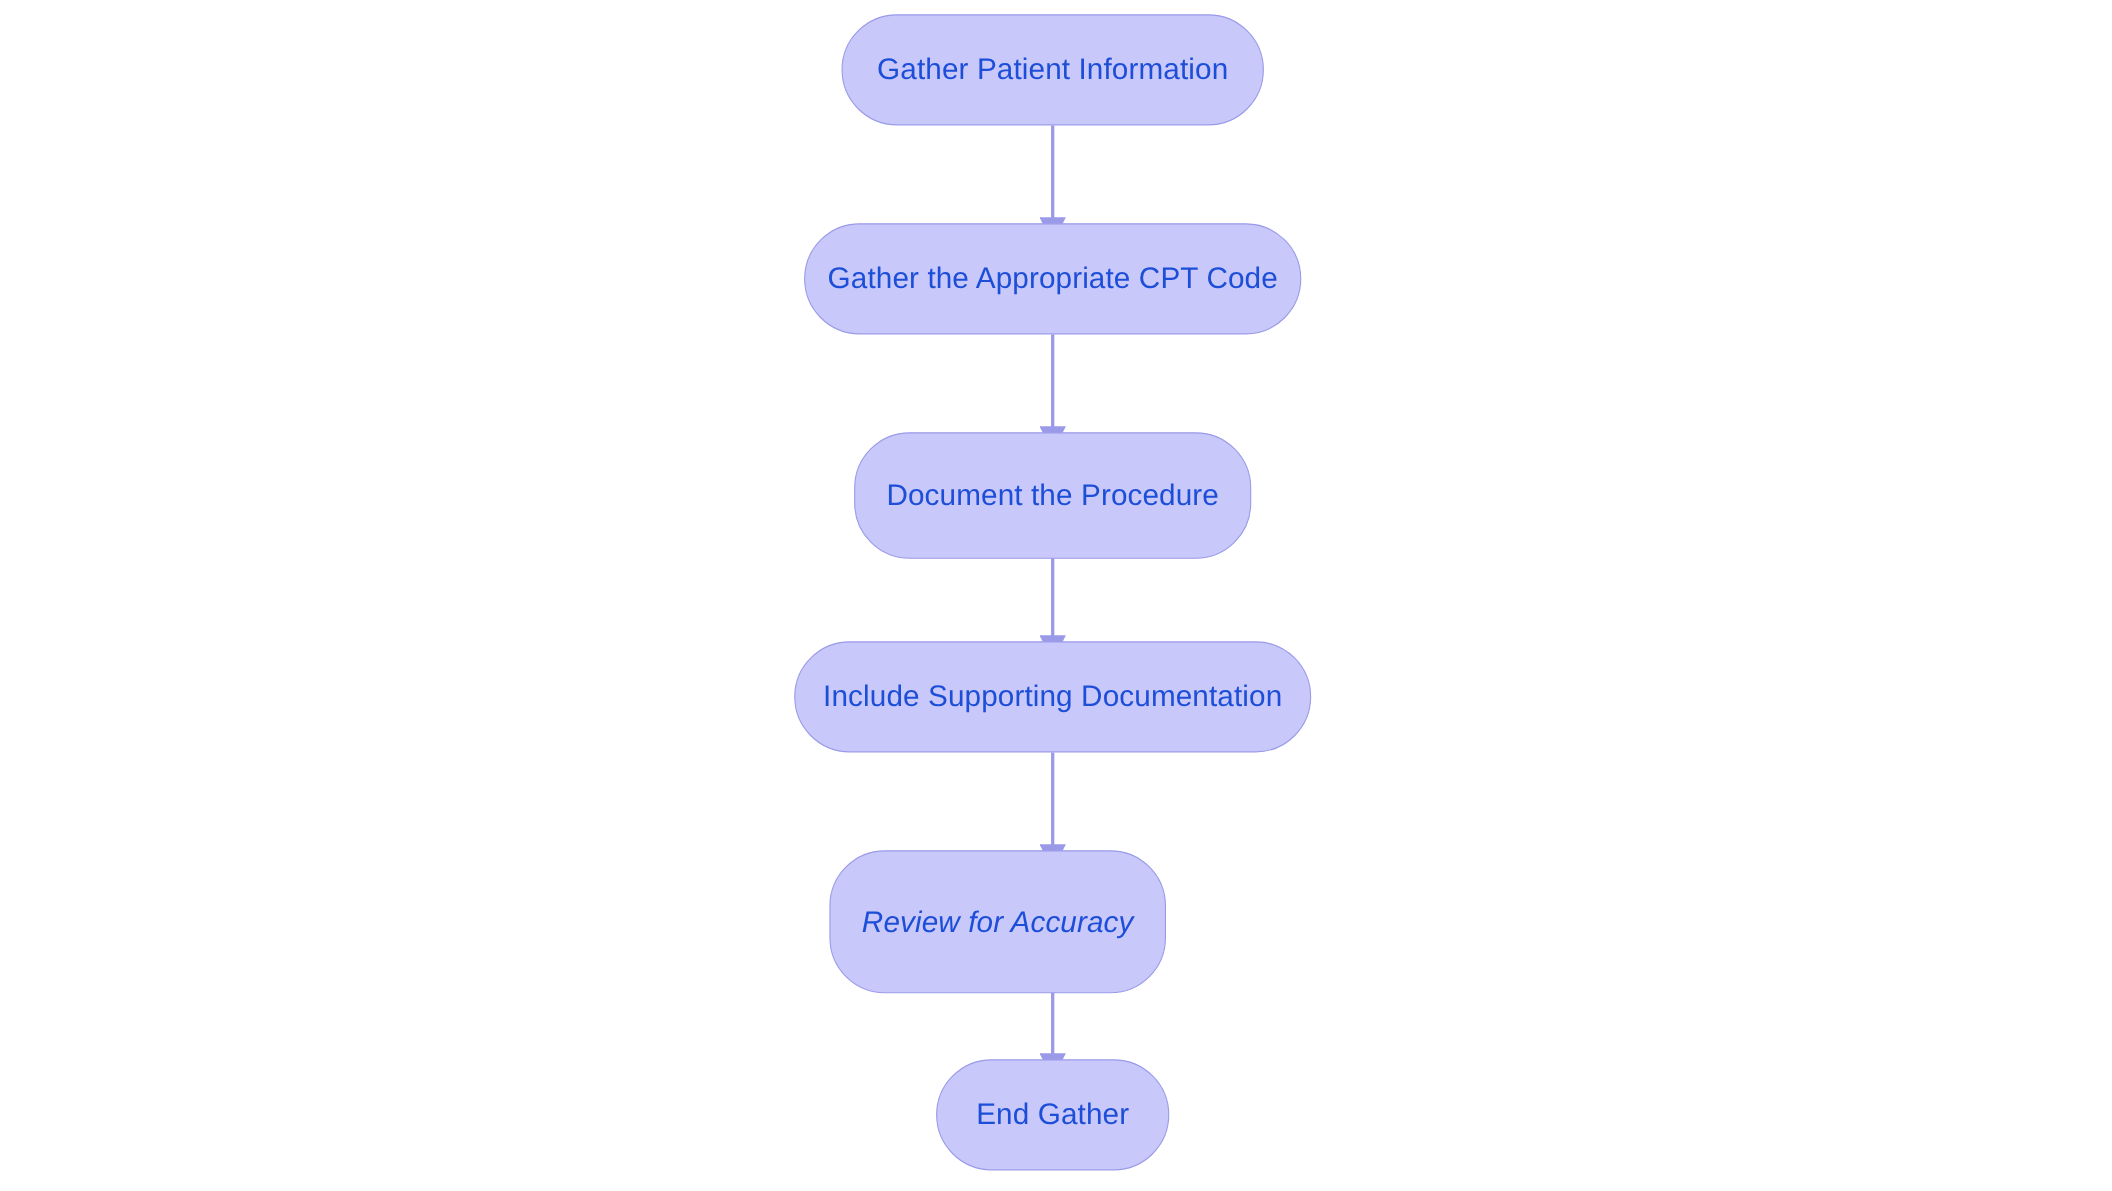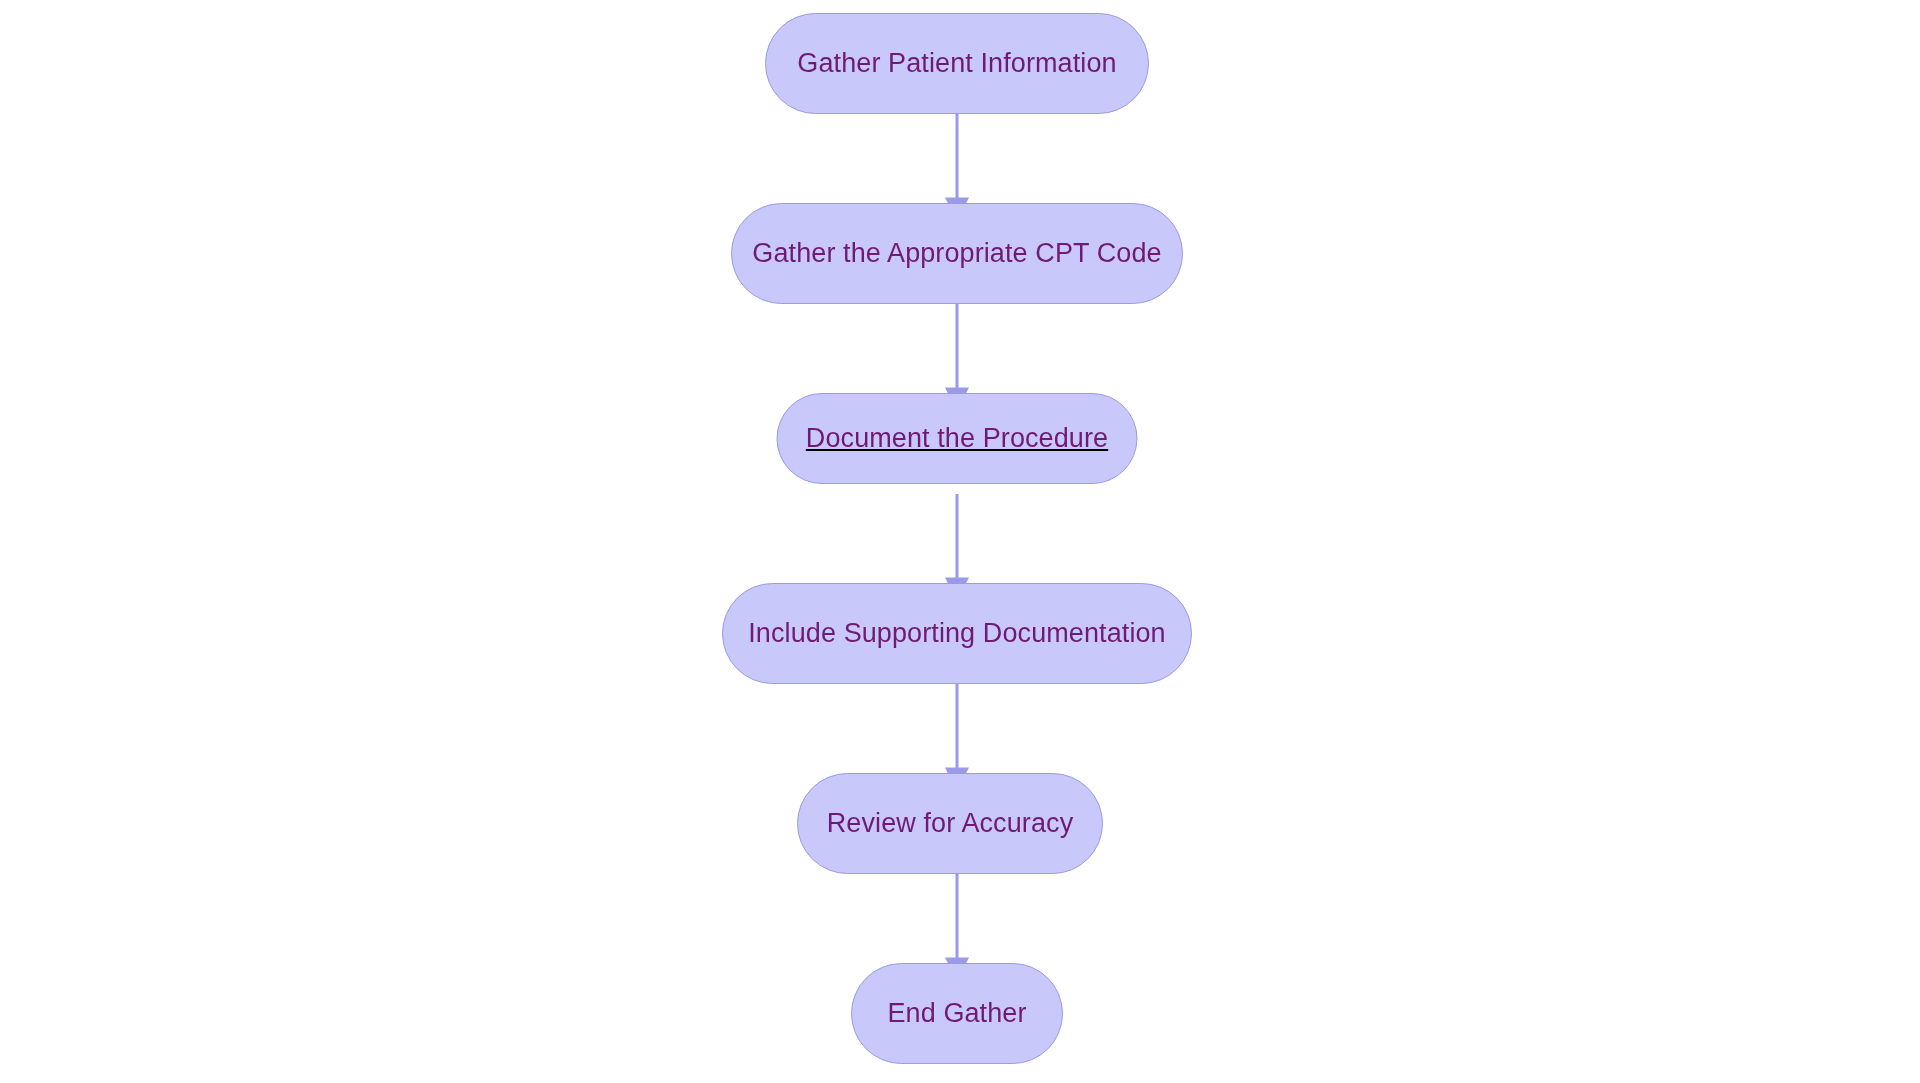--- a/index.html
+++ b/index.html
@@ -43,21 +43,21 @@
     border-radius: 50.5px;
     background: #c8c8fa;
     border: 1.6px solid #9a9ae9;
     transform: translateX(-50%);
   }
 
   .node-label {
     font-family: "Liberation Sans", sans-serif;
     font-size: 27px;
     font-weight: 400;
-    color: #701a75;
+    color: #1d4ed8;
     letter-spacing: 0.1px;
     white-space: nowrap;
     line-height: 1;
     user-select: none;
   }
 </style>
 </head>
 <body>
 
 <div id="flowchart-canvas">
@@ -77,27 +77,27 @@
       </g>
   </svg>
 
   <div id="node-layer">
       <div class="node" style="left: 957px; top: 13px; width: 384px; height: 101px; border-radius: 50.5px;">
         <span class="node-label">Gather Patient Information</span>
       </div>
       <div class="node" style="left: 957px; top: 203px; width: 452px; height: 101px; border-radius: 50.5px;">
         <span class="node-label">Gather the Appropriate CPT Code</span>
       </div>
-      <div class="node" style="left: 957px; top: 393px; width: 361px; height: 91px; border-radius: 50.5px; text-decoration: underline;">
+      <div class="node" style="left: 957px; top: 393px; width: 361px; height: 115px; border-radius: 50.5px;">
         <span class="node-label">Document the Procedure</span>
       </div>
       <div class="node" style="left: 957px; top: 583px; width: 470px; height: 101px; border-radius: 50.5px; text-align: right;">
         <span class="node-label">Include Supporting Documentation</span>
       </div>
-      <div class="node" style="left: 950px; top: 773px; width: 306px; height: 101px; border-radius: 50.5px;">
+      <div class="node" style="left: 907px; top: 773px; width: 306px; height: 130px; border-radius: 50.5px; font-style: italic;">
         <span class="node-label">Review for Accuracy</span>
       </div>
       <div class="node" style="left: 957px; top: 963px; width: 212px; height: 101px; border-radius: 50.5px;">
         <span class="node-label">End Gather</span>
       </div>
     </div>
 
 </div>
 
 </body></html>

